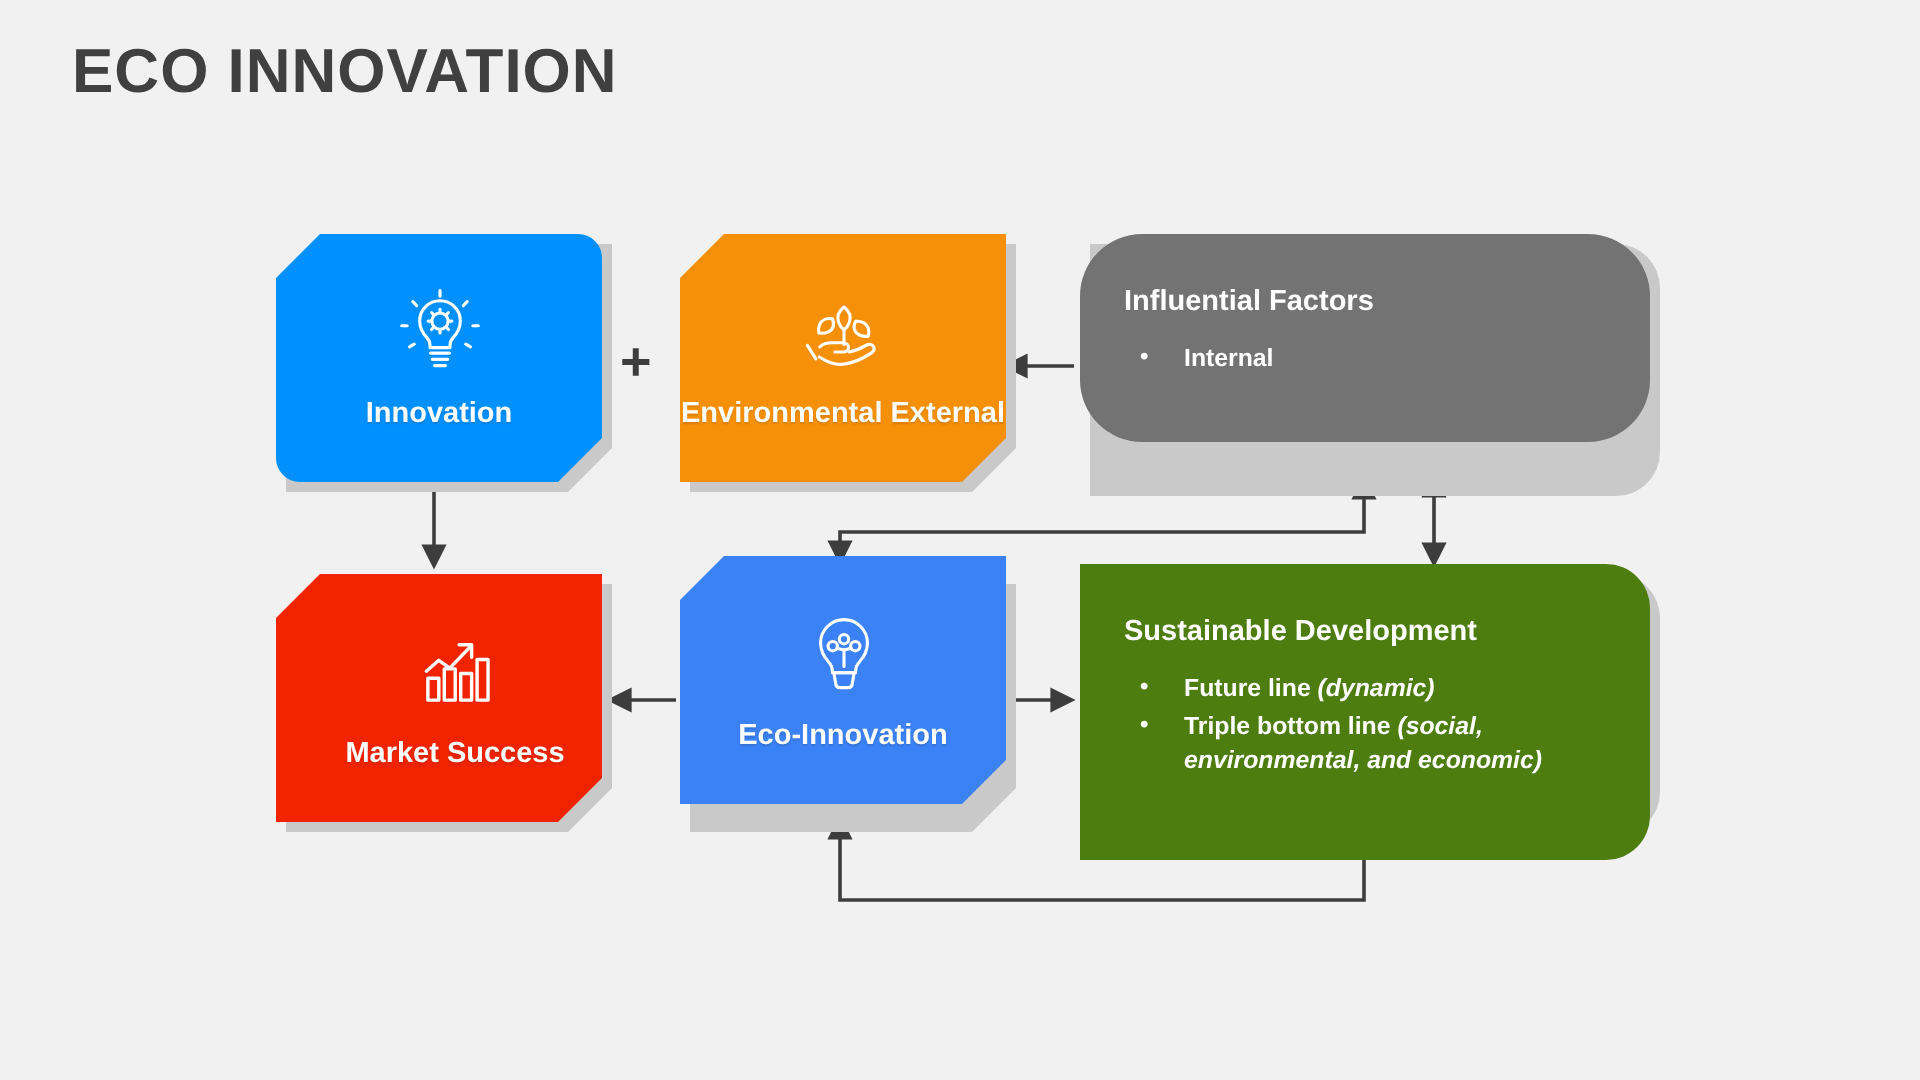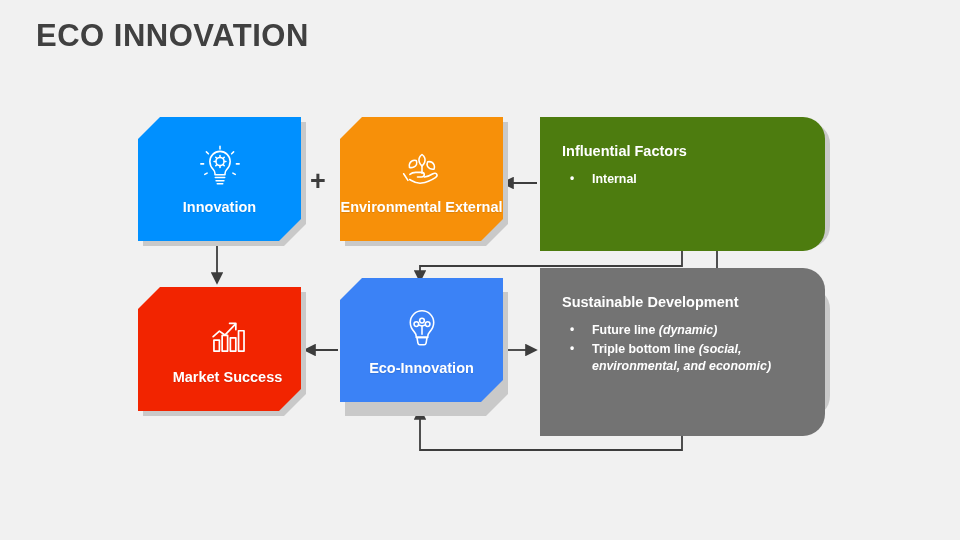--- a/index.html
+++ b/index.html
@@ -183,21 +183,21 @@
     </g>
 
     <g>
       <path d="M420,418 L420,450 L682,450 L682,418" fill="none" stroke="#3d3d3d" stroke-width="1.8" marker-start="url(#arrowStart)" marker-end="url(#arrowEnd)"></path>
     </g>
   </svg>
 
   <div id="plus-sign" style="left:310px; top:168px;">+</div>
 
   <div class="hex-shadow" style="left:143px; top:122px; width:163px; height:124px;"></div>
-  <div class="hex-card" id="card-innovation" style="left:138px; top:117px; width:163px; height:124px; background:#0090ff;">
+  <div class="hex-card" id="card-innovation" style="left:138px; top:117px; width:163px; height:124px; background:#0090ff;border-radius:12px;">
     <span class="card-icon">
       <svg width="50" height="50" viewBox="0 0 64 64" fill="none" stroke="#ffffff" stroke-width="2" stroke-linecap="round" stroke-linejoin="round">
         <path d="M32 12c-7.2 0-13 5.8-13 13 0 4.6 2.3 8.2 4.6 10.6 1.3 1.4 2 3.2 2 5.1v1.3h12.8v-1.3c0-1.9.7-3.7 2-5.1C42.7 33.2 45 29.6 45 25c0-7.2-5.8-13-13-13z"></path>
         <path d="M26 45.5h12M27 49.5h10M28.5 53.5h7"></path>
         <circle cx="32" cy="25" r="5.2"></circle>
         <path d="M32 17.4v2.1M32 30.5v2.1M39.6 25h-2.1M26.5 25h-2.1M37.4 19.6l-1.5 1.5M28.1 28.9l-1.5 1.5M37.4 30.4l-1.5-1.5M28.1 21.1l-1.5-1.5"></path>
         <path d="M32 5.5v3.5M14.6 12.6l2.5 2.5M49.4 12.6l-2.5 2.5M7.5 28h3.5M53 28h3.5M12.5 41.5l3-1.7M51.5 41.5l-3-1.7"></path>
       </svg>
     </span>
     <span class="card-label">Innovation</span>
@@ -244,31 +244,31 @@
         <circle cx="32" cy="22.5" r="3"></circle>
         <circle cx="24.8" cy="27" r="3"></circle>
         <circle cx="39.2" cy="27" r="3"></circle>
         <path d="M32 29.5l-4.6-1.2M32 29.5l4.6-1.2"></path>
       </svg>
     </span>
     <span class="card-label">Eco-Innovation</span>
   </div>
 
   <div class="panel-shadow" style="left:545px; top:122px; width:285px; height:126px;"></div>
-  <div class="panel" id="panel-influential-factors" style="left:540px; top:117px; width:285px; height:134px; background:#4d7c0f;">
+  <div class="panel" id="panel-influential-factors" style="left:540px; top:117px; width:285px; height:104px; background:#737373;border-radius:31px;">
     <h2 class="panel-title">Influential Factors</h2>
     <ul class="panel-list">
       <li>
         <span>Internal</span>
       </li>
     </ul>
   </div>
 
   <div class="panel-shadow" style="left:545px; top:287px; width:285px; height:131px;"></div>
-  <div class="panel" id="panel-sustainable-development" style="left:540px; top:268px; width:285px; height:168px; background:#737373;">
+  <div class="panel" id="panel-sustainable-development" style="left:540px; top:282px; width:285px; height:148px; background:#4d7c0f;">
     <h2 class="panel-title">Sustainable Development</h2>
     <ul class="panel-list">
       <li>
         <span>Future line </span><em>(dynamic)</em>
       </li>
       <li>
         <span>Triple bottom line </span><em>(social, environmental, and economic)</em>
       </li>
     </ul>
   </div>

